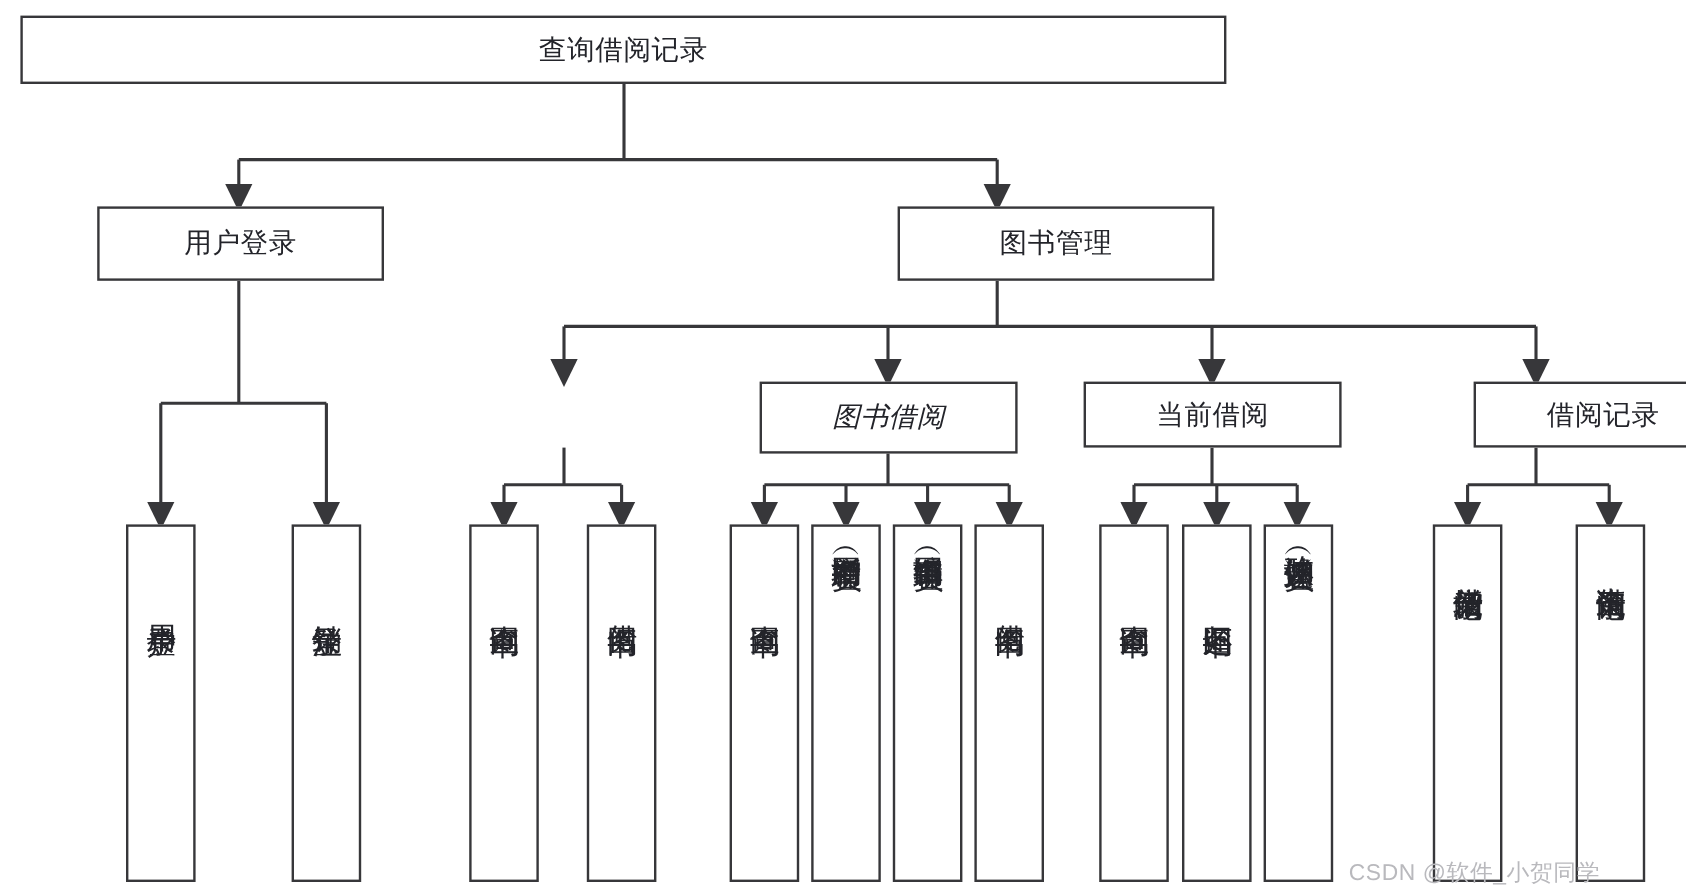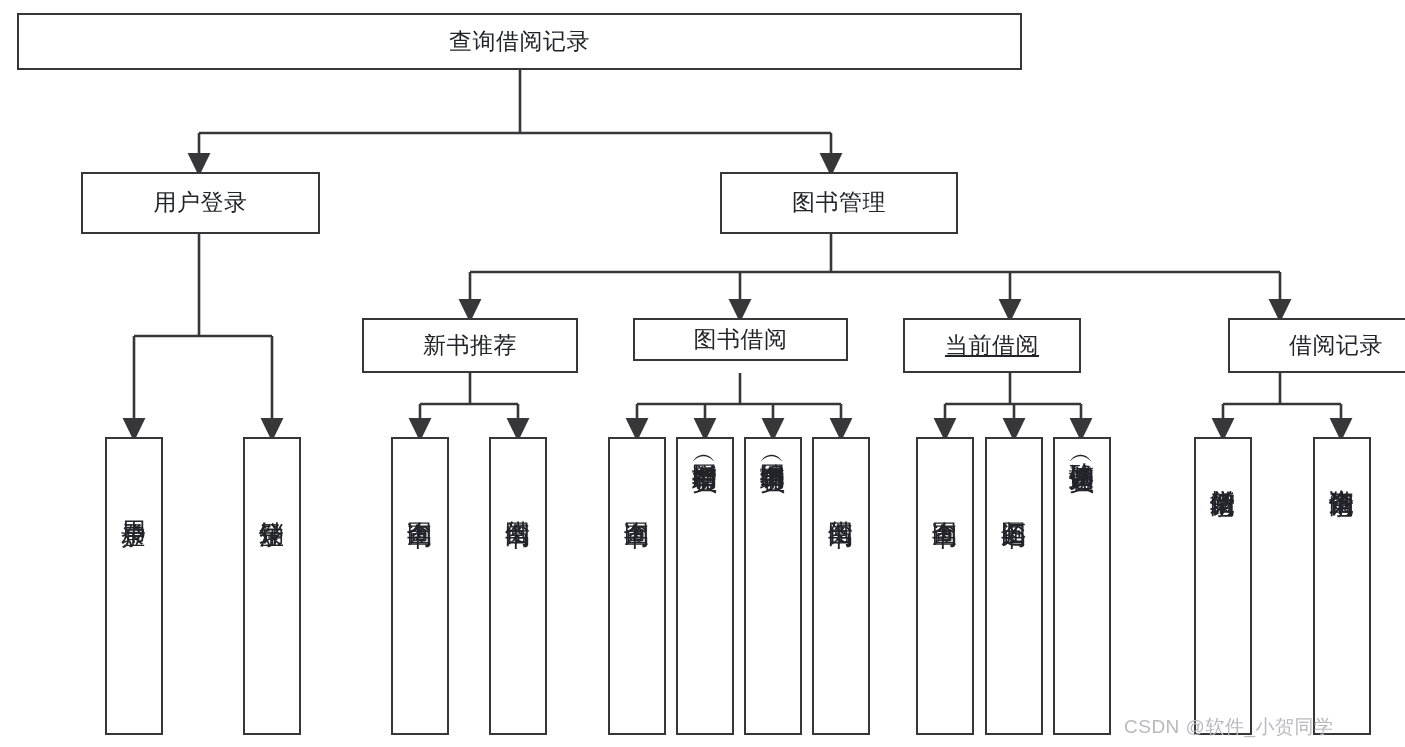--- a/index.html
+++ b/index.html
@@ -134,33 +134,30 @@
   </svg>
 
   <div class="node horiz title" style="left:17px; top:13px; width:1005px; height:57px;">
     <span>查询借阅记录</span>
   </div>
 
   <div class="node horiz" style="left:81px; top:172px; width:239px; height:62px;">
     <span>用户登录</span>
   </div>
 
-  <div class="node horiz" style="left:720px; top:172px; width:238px; height:62px;">
+  <div class="node horiz" style="left:748px; top:172px; width:264px; height:62px;">
     <span>图书管理</span>
   </div>
 
-  <div class="node horiz" style="left:362px; top:318px; width:216px; height:55px;">
-    <span>新书推荐</span>
-  </div>
-
-  <div class="node horiz" style="left:633px; top:318px; width:215px; height:43px;">
+
+  <div class="node horiz" style="left:633px; top:318px; width:215px; height:60px;font-style:italic;">
     <span>图书借阅</span>
   </div>
 
-  <div class="node horiz" style="left:903px; top:318px; width:178px; height:55px;text-decoration:underline;">
+  <div class="node horiz" style="left:903px; top:318px; width:215px; height:55px;">
     <span>当前借阅</span>
   </div>
 
   <div class="node horiz" style="left:1228px; top:318px; width:216px; height:55px;">
     <span>借阅记录</span>
   </div>
 
   <div class="node leaf short" style="left:105px; top:437px; width:58px; height:298px;">
     <span class="leaf-label">用户登录</span>
   </div>

